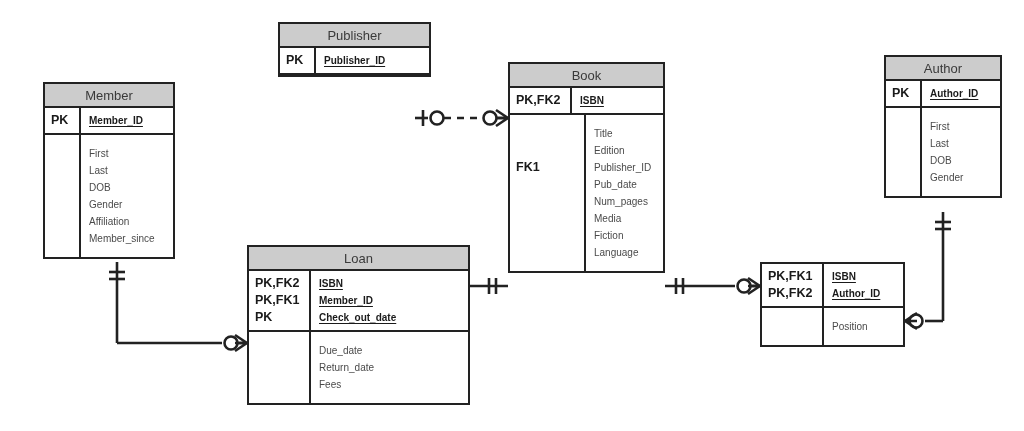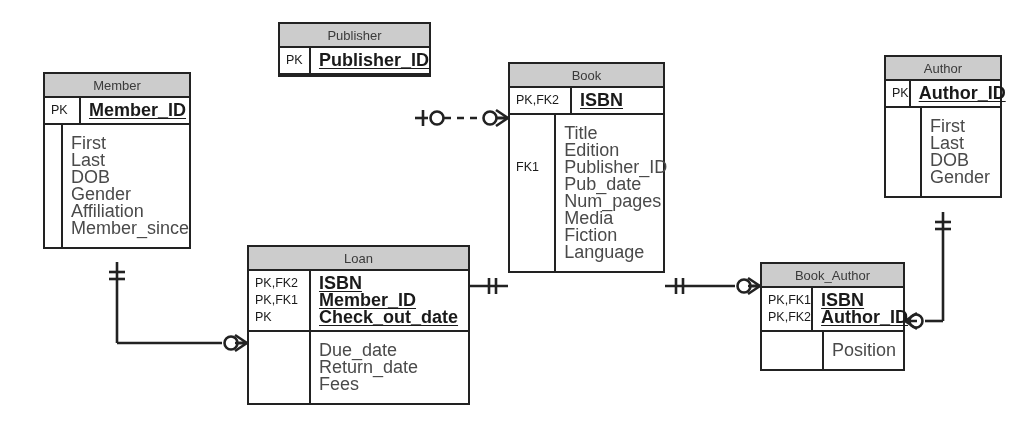--- a/index.html
+++ b/index.html
@@ -28,32 +28,32 @@
     height:24px;
     box-sizing:border-box;
     white-space:nowrap;
   }
   .ent-body{display:flex;flex-direction:column;}
   .sect{display:flex;flex-direction:row;box-sizing:border-box;}
   .sect.keys{border-bottom:2px solid #222222;}
   .col-k{
     box-sizing:border-box;
     border-right:2px solid #222222;
-    font-weight:normal;
+    font-weight:bold;
     color:#1a1a1a;
     font-size:12.5px;
     padding:4px 0 4px 6px;
     display:flex;flex-direction:column;justify-content:flex-start;
   }
   .col-a{
     box-sizing:border-box;
     padding:4px 0 4px 8px;
     display:flex;flex-direction:column;
     color:#4a4a4a;
-    font-size:18px;
+    font-size:10px;
   }
   .keys .col-a{color:#1a1a1a;font-weight:bold;}
   .krow{line-height:17px;white-space:nowrap;}
   .arow{line-height:17px;white-space:nowrap;}
   .keys .arow{
     text-decoration:underline;
     text-underline-offset:2px;
     align-self:flex-start;
   }
   .fkpad{visibility:hidden;}
@@ -112,21 +112,21 @@
         <line x1="935" y1="229" x2="951" y2="229"></line>
         <line x1="943" y1="321" x2="925" y2="321"></line>
         <circle cx="916" cy="321" r="6.5" fill="#ffffff" stroke="#222222" stroke-width="2.6"></circle>
         <line x1="909" y1="321" x2="905" y2="321"></line>
         <path d="M 905 321 L 917 313 M 905 321 L 917 329 M 905 321 L 917 321" stroke-width="2.6"></path>
       </g>
 
     </g>
   </svg>
 
-  <div class="entity" style="left:43px;top:72px;width:148px;">
+  <div class="entity" style="left:43px;top:82px;width:132px;">
     <div class="ent-title">Member</div>
     <div class="ent-body">
       <div class="sect keys">
         <div class="col-k" style="width:36px;">
           <div class="krow">PK</div>
         </div>
         <div class="col-a">
           <div class="arow">Member_ID</div>
         </div>
       </div>
@@ -241,21 +241,20 @@
           <div class="arow">Due_date</div>
           <div class="arow">Return_date</div>
           <div class="arow">Fees</div>
           <div class="spacer"></div>
         </div>
       </div>
     </div>
   </div>
 
   <div class="entity" style="left:760px;top:262px;width:145px;">
-    <div class="ent-title">Book_Author</div>
     <div class="ent-body">
       <div class="sect keys">
         <div class="col-k" style="width:62px;">
           <div class="krow">PK,FK1</div>
           <div class="krow">PK,FK2</div>
         </div>
         <div class="col-a">
           <div class="arow">ISBN</div>
           <div class="arow">Author_ID</div>
         </div>

